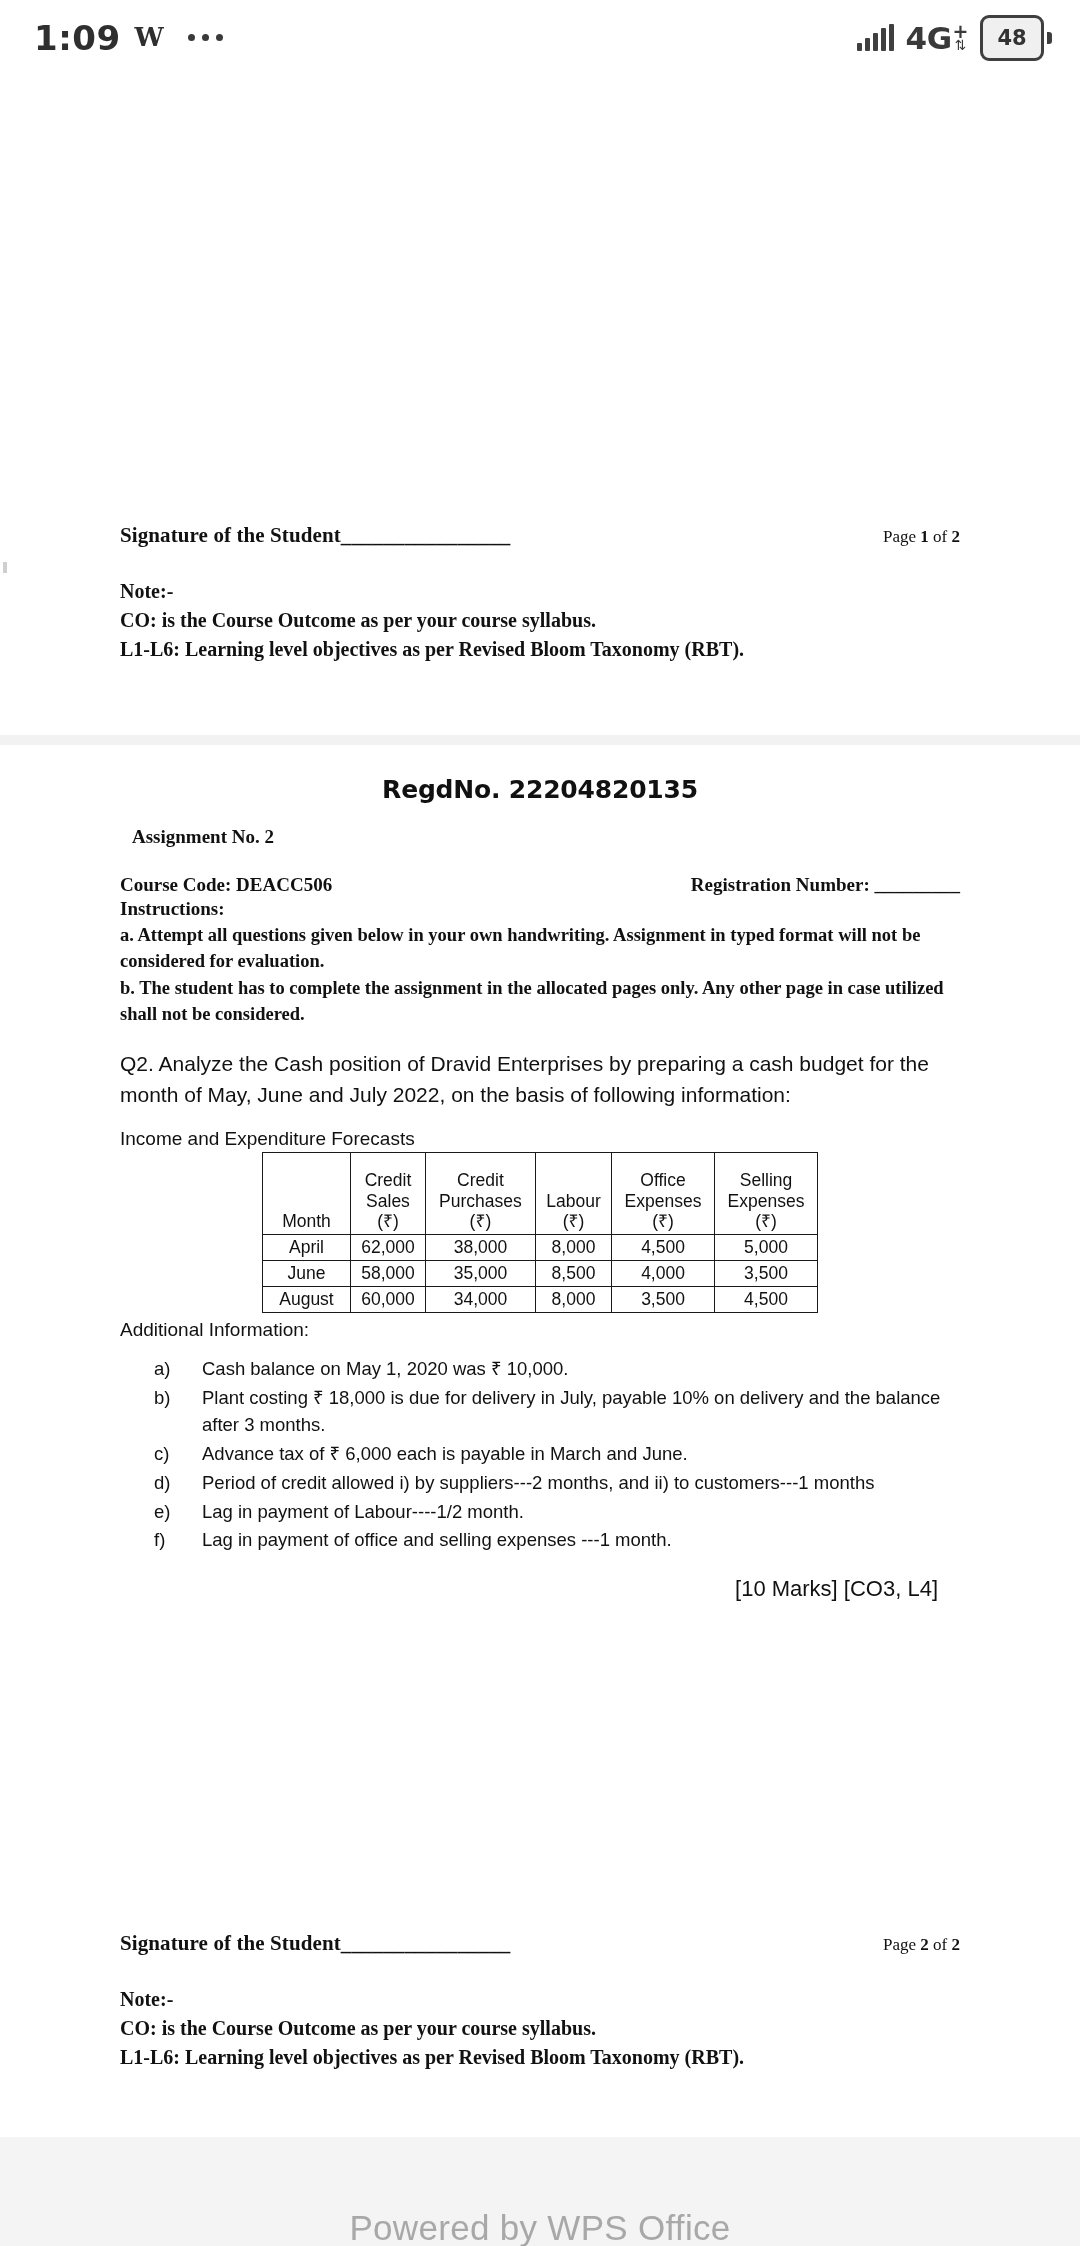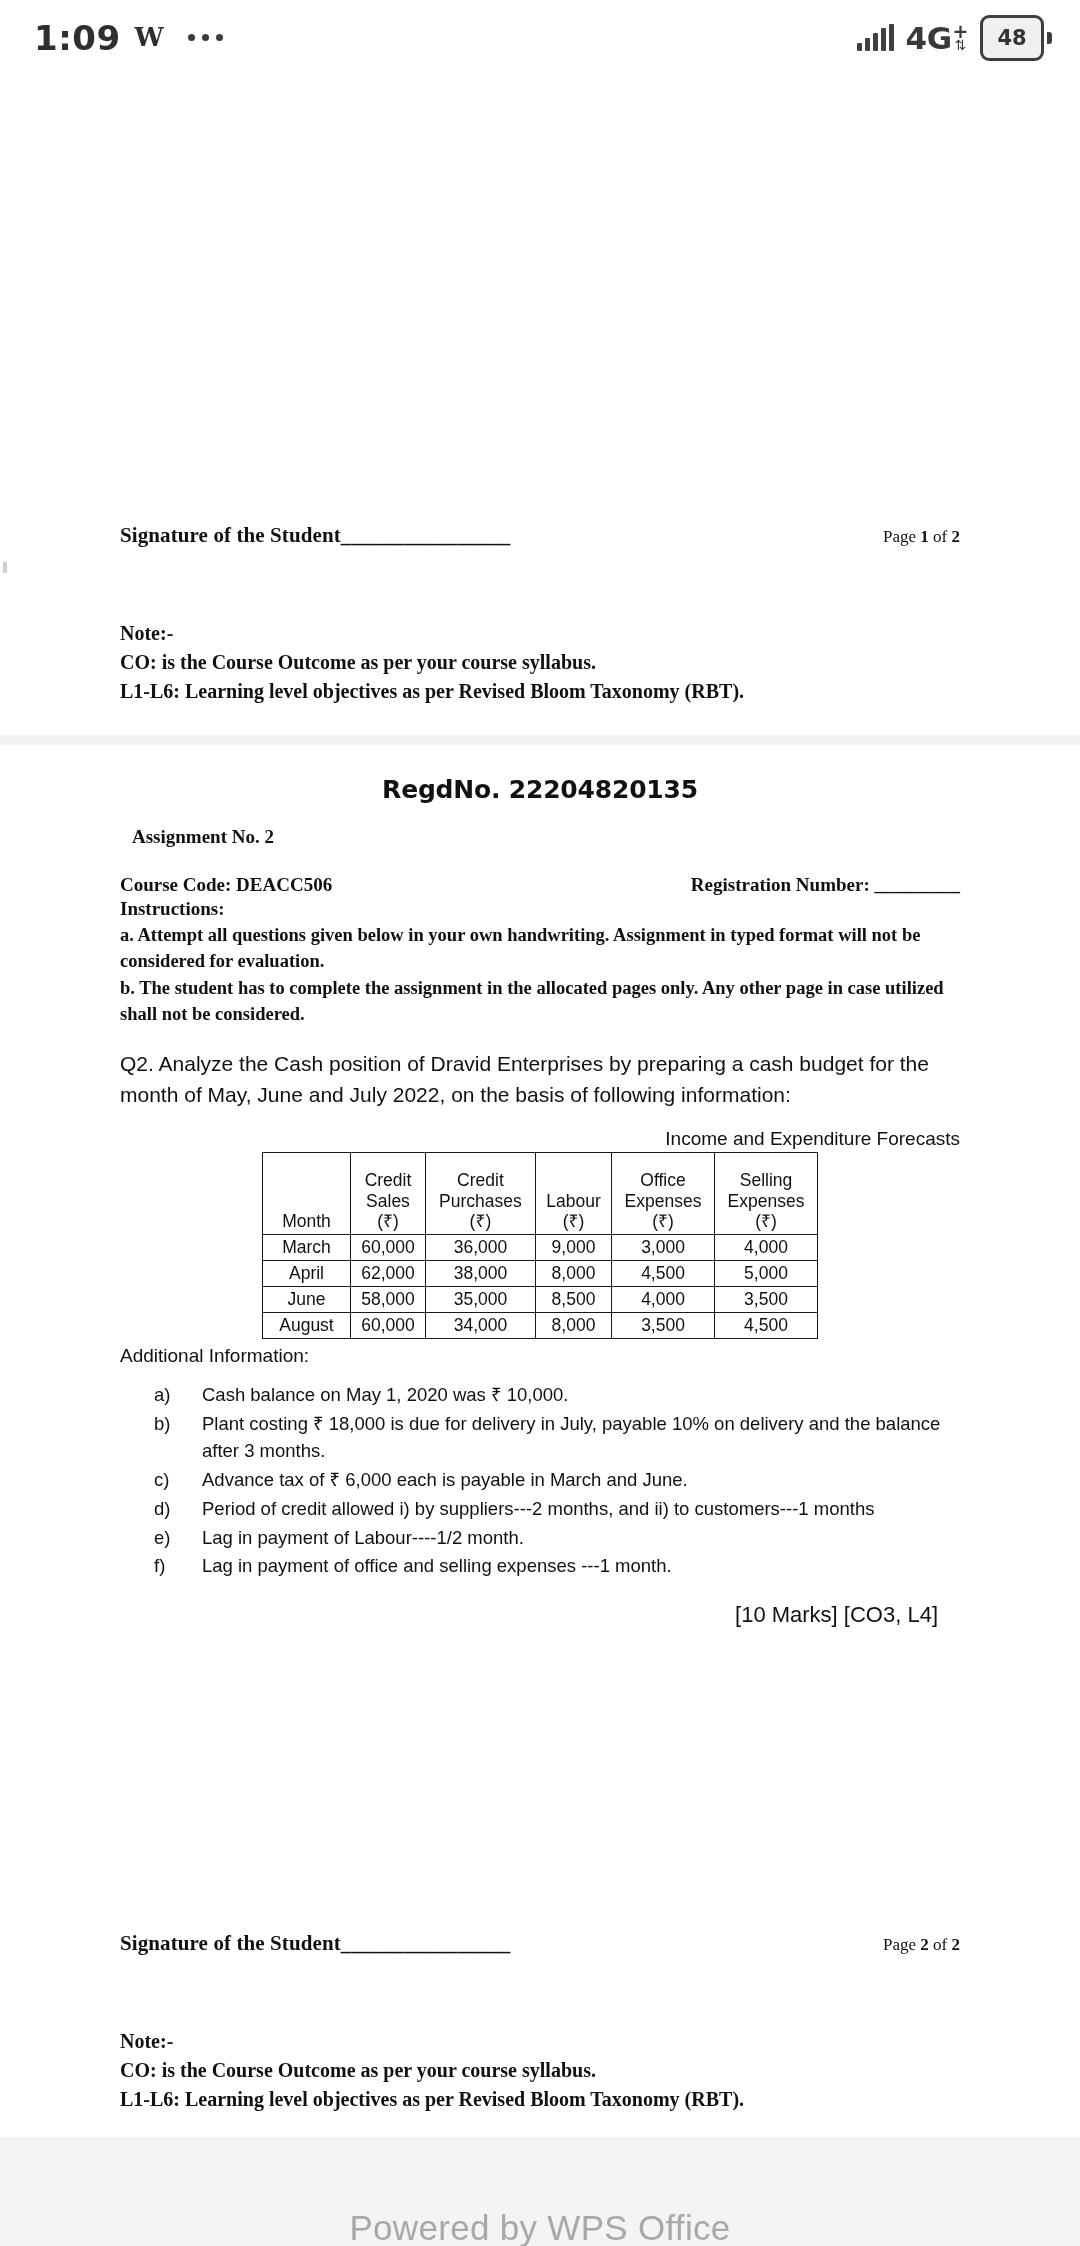--- a/index.html
+++ b/index.html
@@ -60,41 +60,41 @@
   .viewer{ width:1080px; background:#ffffff; position:relative; }
   .page{ width:1080px; background:#ffffff; position:relative; }
   .page-gap{ width:1080px; height:10px; background:#f2f2f2; }
 
   .page-inner{ position:relative; padding:0 120px; }
   .sig-line{ display:flex; align-items:baseline; justify-content:space-between; }
   .sig-left{ font-family:"Liberation Serif", serif; font-weight:700; font-size:21px; color:#111; letter-spacing:.1px; }
   .sig-right{ font-family:"Liberation Serif", serif; font-size:17px; color:#111; }
   .sig-right b{ font-weight:700; }
 
-  .note-block{ font-family:"Liberation Serif", serif; font-weight:700; font-size:20px; line-height:1.45; color:#111;margin-top:42px; }
+  .note-block{ font-family:"Liberation Serif", serif; font-weight:700; font-size:20px; line-height:1.45; color:#111; }
 
   
   #page1 { height:660px; }
   #p1-sig{ position:absolute; left:120px; right:120px; top:448px; }
   #p1-note{ position:absolute; left:120px; top:502px; }
 
   
   #page2 { height:1392px; }
   .regd{
     text-align:center;
     font-family:"DejaVu Sans", sans-serif;
     font-weight:700; font-size:25px; color:#111; letter-spacing:-.2px;
   }
   .assignment{ font-family:"Liberation Serif", serif; font-weight:700; font-size:19px; color:#111;margin-left:12px; }
   .courserow{ display:flex; justify-content:space-between; font-family:"Liberation Serif", serif; font-weight:700; font-size:19px; color:#111; }
   .instr-h{ font-family:"Liberation Serif", serif; font-weight:700; font-size:19px; color:#111; }
   .instr-p{ font-family:"Liberation Serif", serif; font-weight:700; font-size:18.5px; line-height:1.42; color:#111; }
   .qtext{ font-family:"Liberation Sans", sans-serif; font-size:21px; line-height:1.45; color:#111; }
 
-  .tbl-caption{ text-align:right; font-family:"Liberation Sans", sans-serif; font-size:19px; color:#111; }
+  .tbl-caption{ text-align:left; font-family:"Liberation Sans", sans-serif; font-size:19px; color:#111; }
   table.forecast{
     border-collapse:collapse;
     margin:2px auto 0 auto;
     width:556px;
     font-family:"Liberation Sans", sans-serif;
     font-size:17.5px;
     color:#111;
   }
   table.forecast th, table.forecast td{
     border:1.6px solid #1a1a1a;
@@ -238,28 +238,20 @@
               <div>(₹)</div>
             </th>
             <th>
               <div>Selling</div>
               <div>Expenses</div>
               <div>(₹)</div>
             </th>
           </tr>
         </thead>
         <tbody>
-          <tr>
-            <td>March</td>
-            <td>60,000</td>
-            <td>36,000</td>
-            <td>9,000</td>
-            <td>3,000</td>
-            <td>4,000</td>
-          </tr>
           <tr>
             <td>April</td>
             <td>62,000</td>
             <td>38,000</td>
             <td>8,000</td>
             <td>4,500</td>
             <td>5,000</td>
           </tr>
           <tr>
             <td>June</td>

